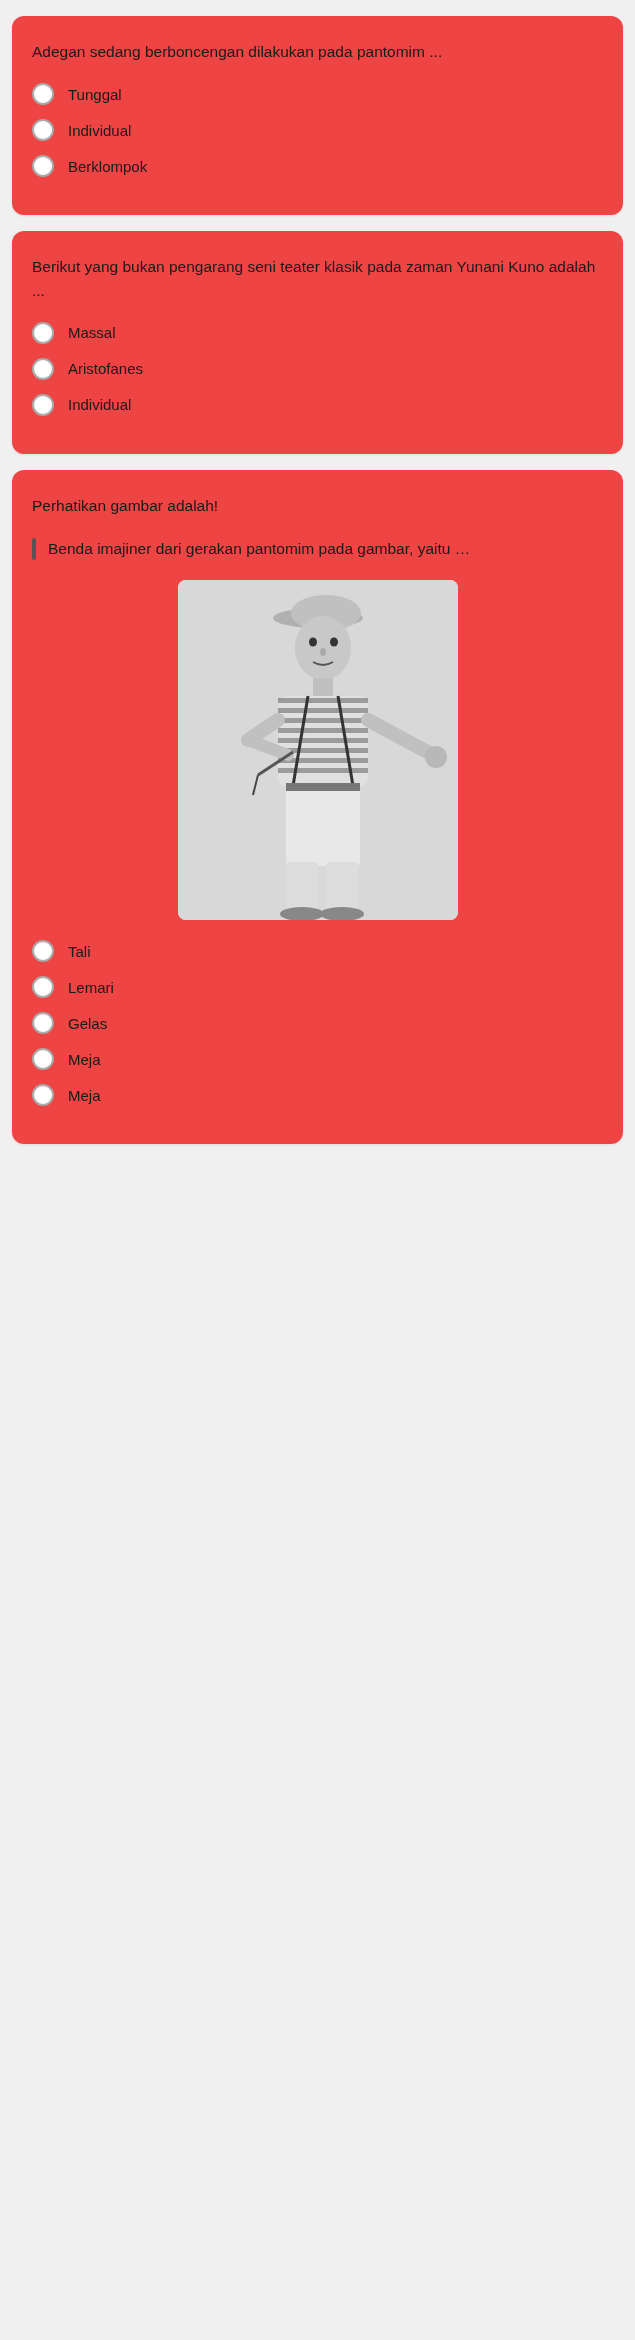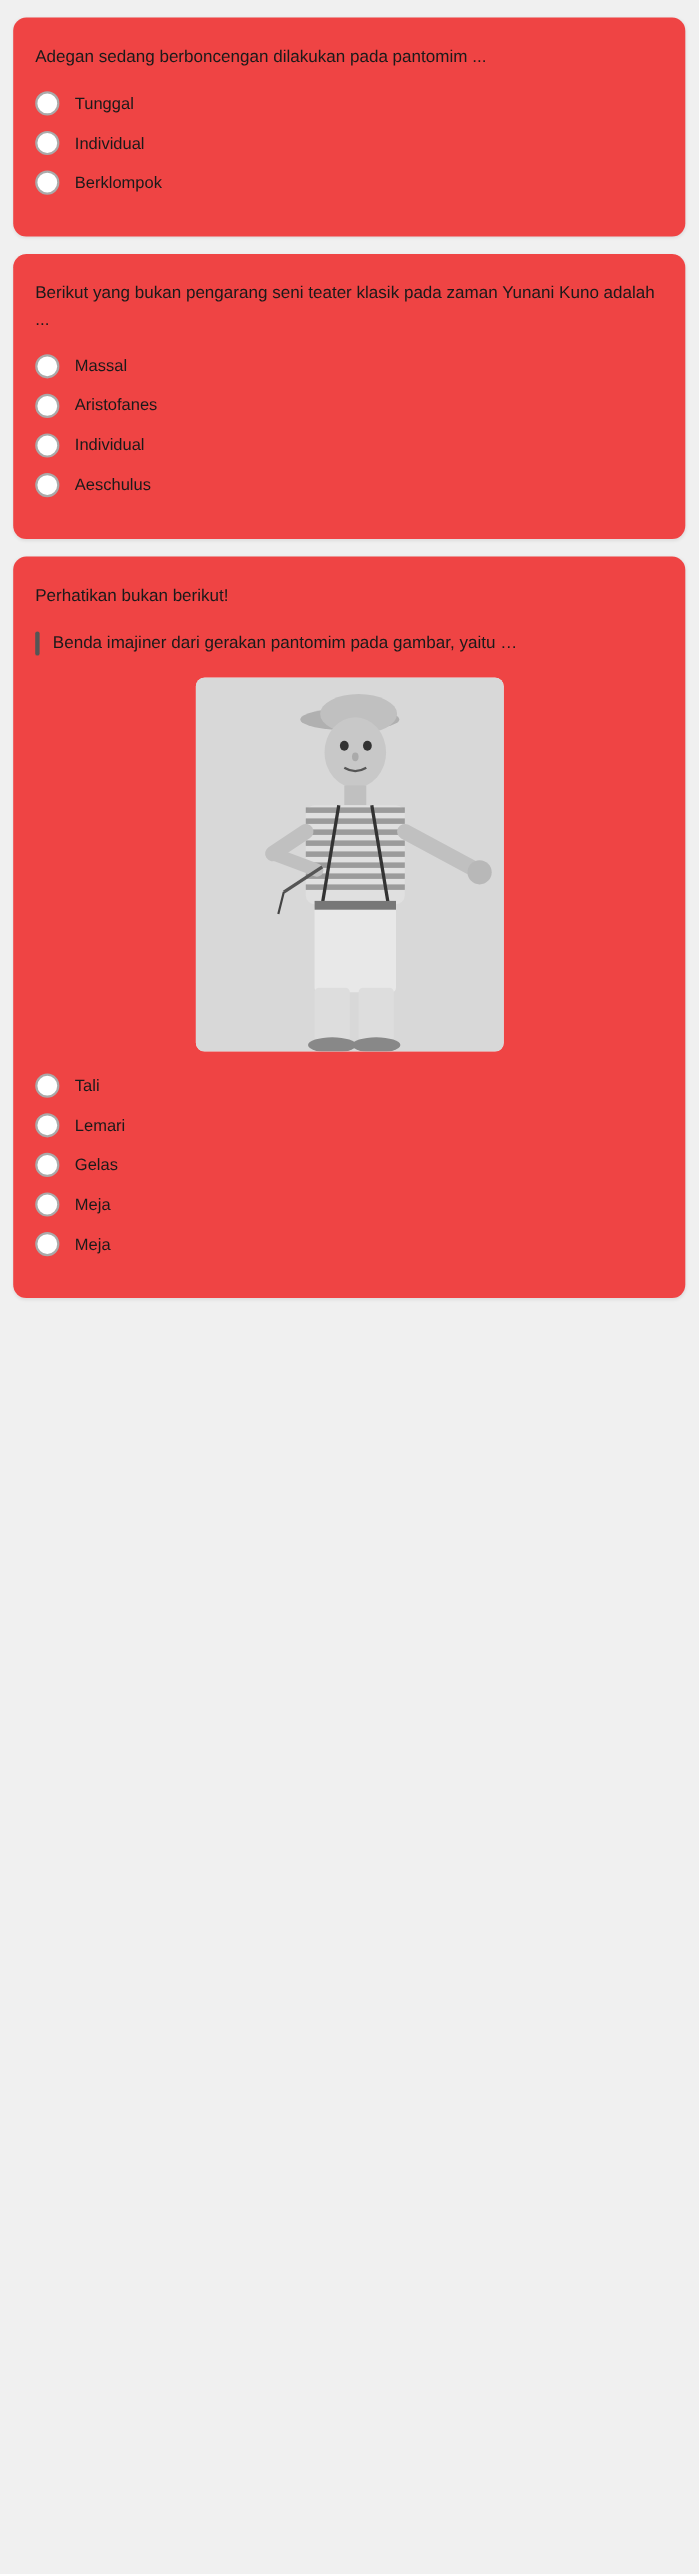--- a/index.html
+++ b/index.html
@@ -126,29 +126,25 @@
       <span class="option-label">Massal</span>
     </div>
     <div class="option-row">
       <div class="radio-circle"></div>
       <span class="option-label">Aristofanes</span>
     </div>
     <div class="option-row">
       <div class="radio-circle"></div>
       <span class="option-label">Individual</span>
     </div>
-    <div class="option-row">
-      <div class="radio-circle"></div>
-      <span class="option-label">Aeschulus</span>
-    </div>
   </div>
 </div>
 
 <div class="card">
-  <p class="question-text">Perhatikan bukan berikut!</p>
+  <p class="question-text">Perhatikan gambar adalah!</p>
 
   <div class="sub-question">
     <div class="side-marker"></div>
     <p class="sub-question-text">Benda imajiner dari gerakan pantomim pada gambar, yaitu …</p>
   </div>
 
   <div class="image-container">
     <div class="mime-image">
       <svg viewBox="0 0 280 340" xmlns="http://www.w3.org/2000/svg">
 

